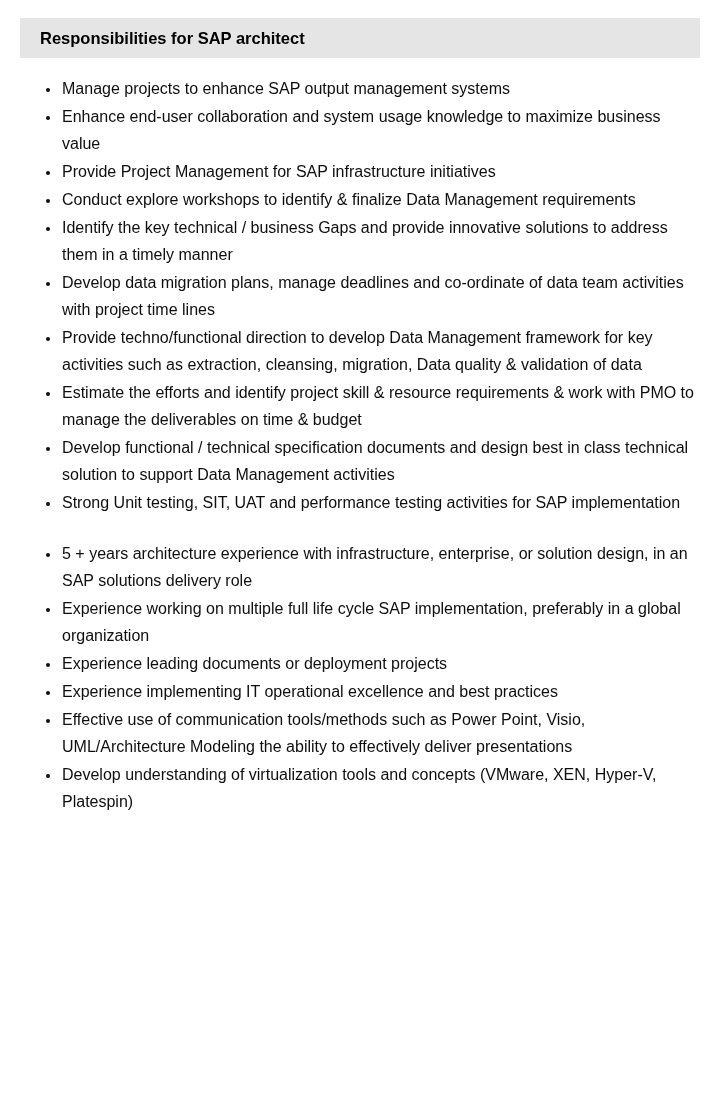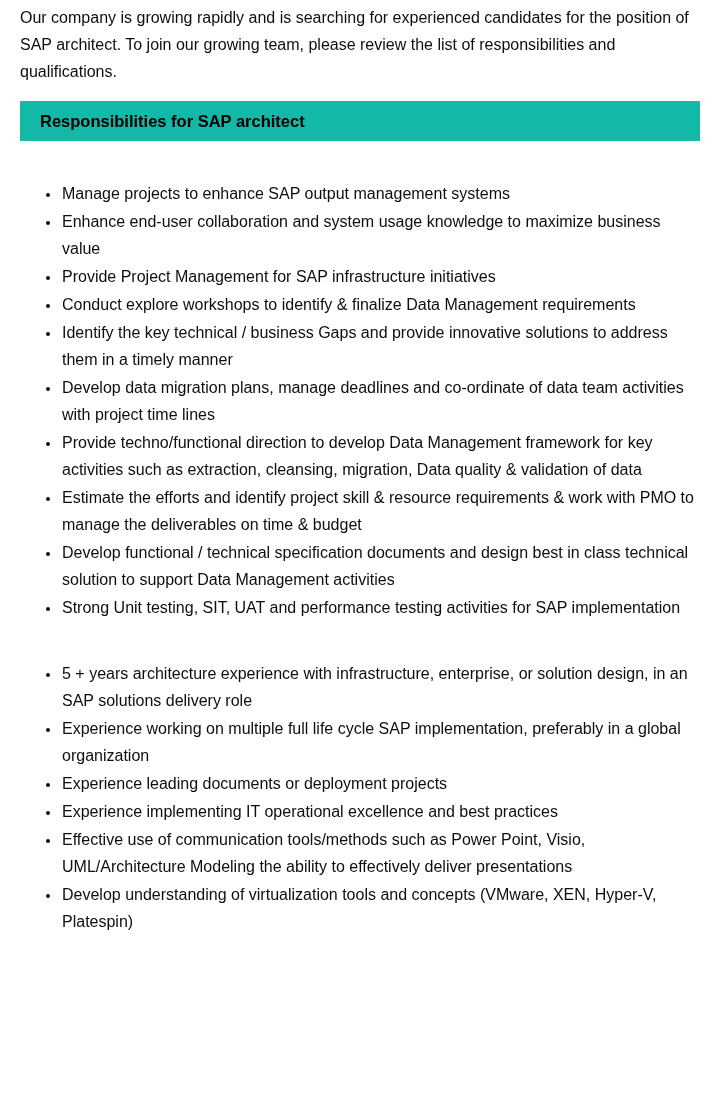--- a/index.html
+++ b/index.html
@@ -23,51 +23,50 @@
     text-align: center;
     margin: 6px 0 26px 0;
     color: #000000;
   }
   .intro {
     font-size: 16px;
     line-height: 27px;
     margin: 0 0 16px 0;
   }
   .section-heading {
-    background: #14b8a6;
+    background: #e5e5e5;
     font-weight: bold;
     font-size: 16.5px;
     line-height: 18px;
     padding: 11px 20px 11px 20px;
     margin: 14px 0 0 0;
     color: #000000;
   }
   ul.item-list {
-    margin: 39px 0 24px 0;
+    margin: 17px 0 24px 0;
     padding: 0 0 0 41px;
     list-style-type: disc;
   }
   ul.item-list li {
     font-size: 16px;
     line-height: 27px;
     margin: 0 0 1px 0;
     padding-left: 1px;
   }
   ul.item-list li::marker {
     color: #0e0e0e;
     font-size: 14px;
   }
 </style>
 </head>
 <body>
 
 <main class="doc">
 
 
-  <p class="intro">Our company is growing rapidly and is searching for experienced candidates for the position of SAP architect. To join our growing team, please review the list of responsibilities and qualifications.</p>
 
   <section>
     <div class="section-heading">Responsibilities for SAP architect</div>
     <ul class="item-list">
       <li>Manage projects to enhance SAP output management systems</li>
       <li>Enhance end-user collaboration and system usage knowledge to maximize business value</li>
       <li>Provide Project Management for SAP infrastructure initiatives</li>
       <li>Conduct explore workshops to identify &amp; finalize Data Management requirements</li>
       <li>Identify the key technical / business Gaps and provide innovative solutions to address them in a timely manner</li>
       <li>Develop data migration plans, manage deadlines and co-ordinate of data team activities with project time lines</li>

